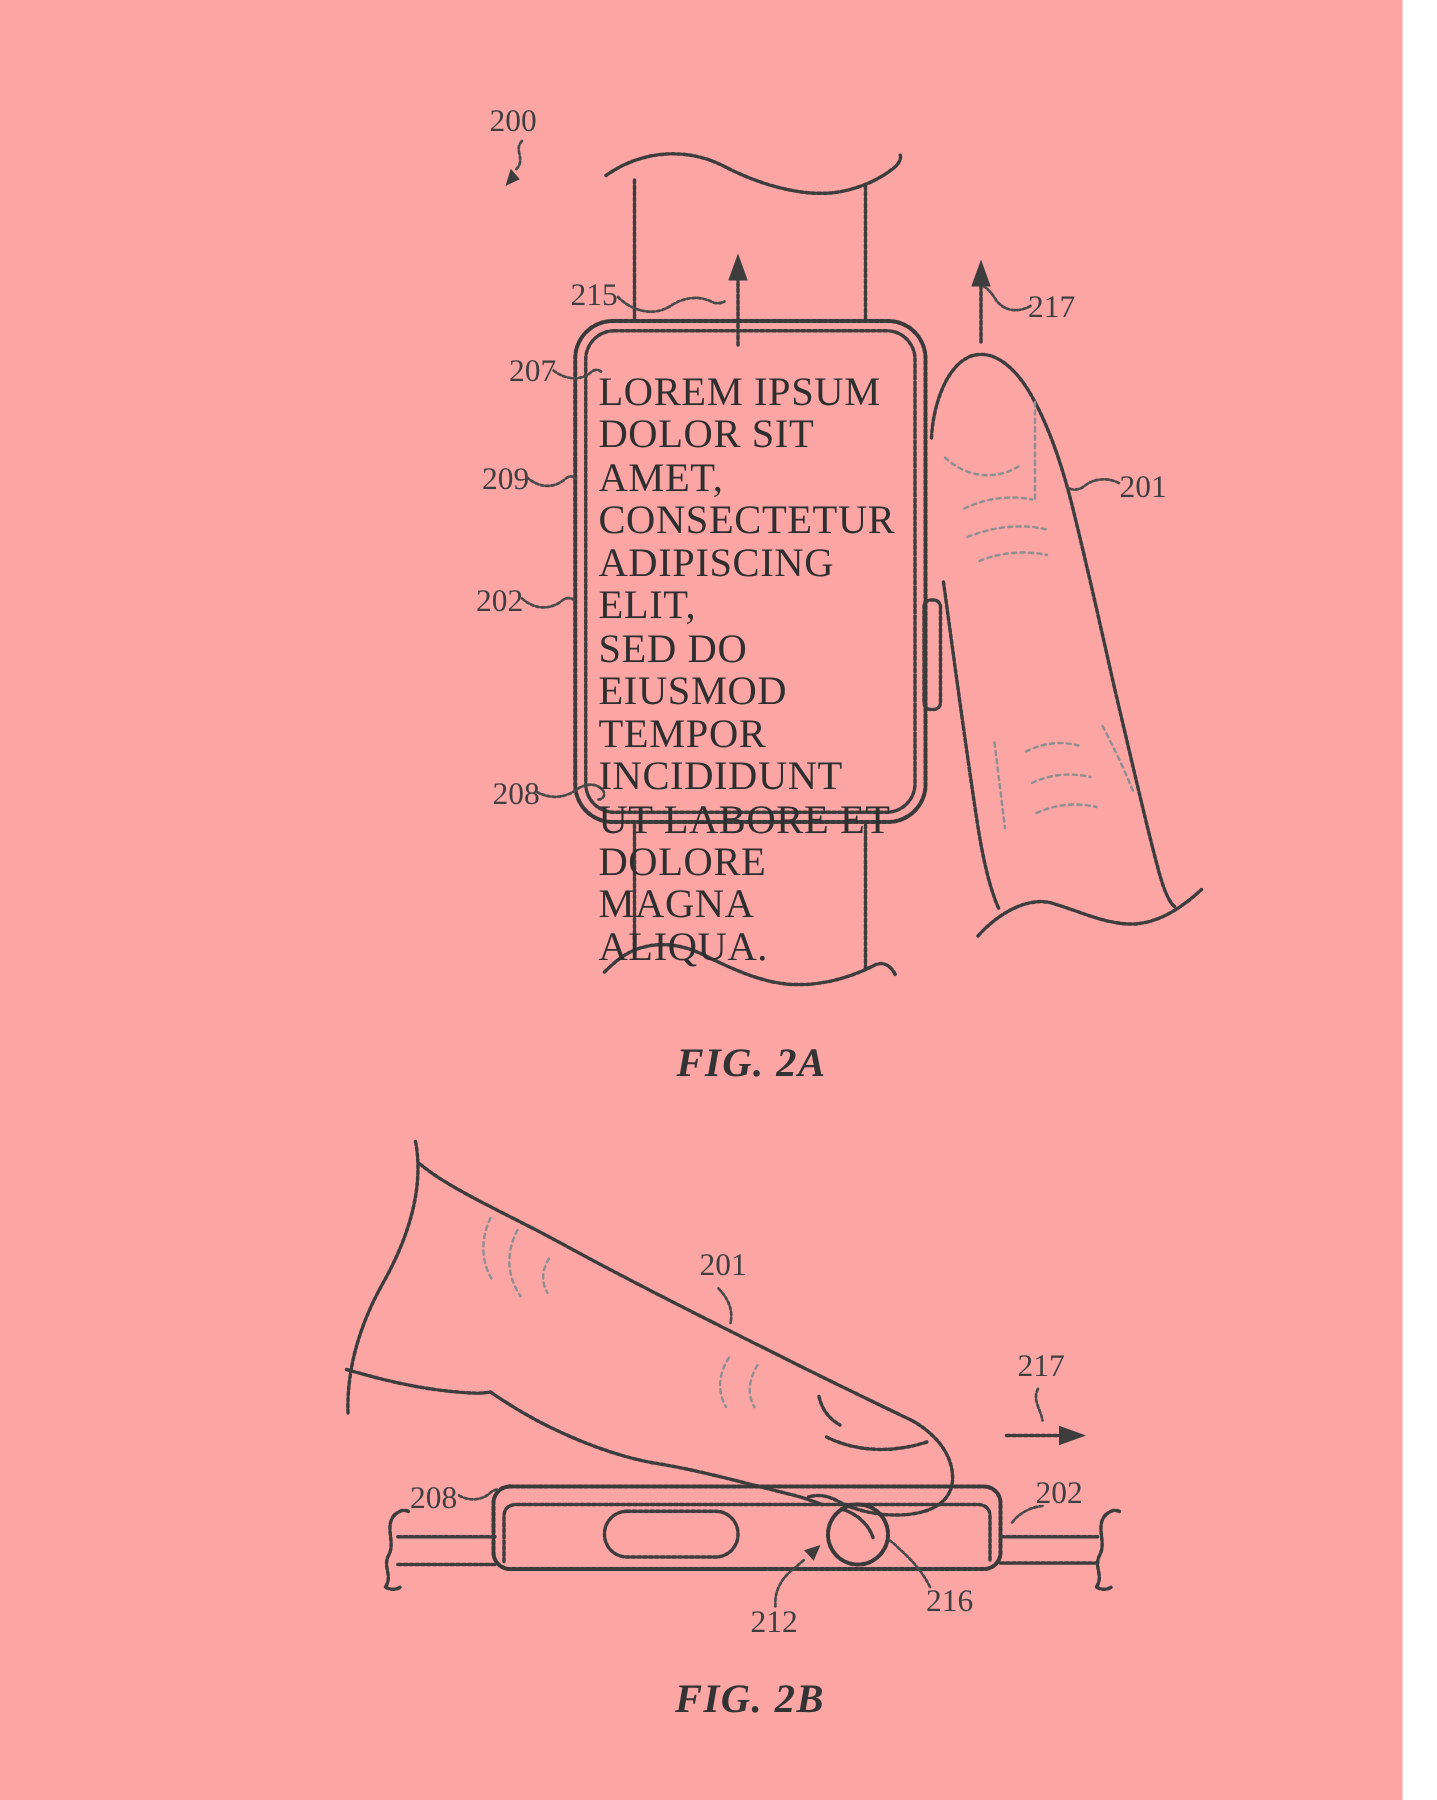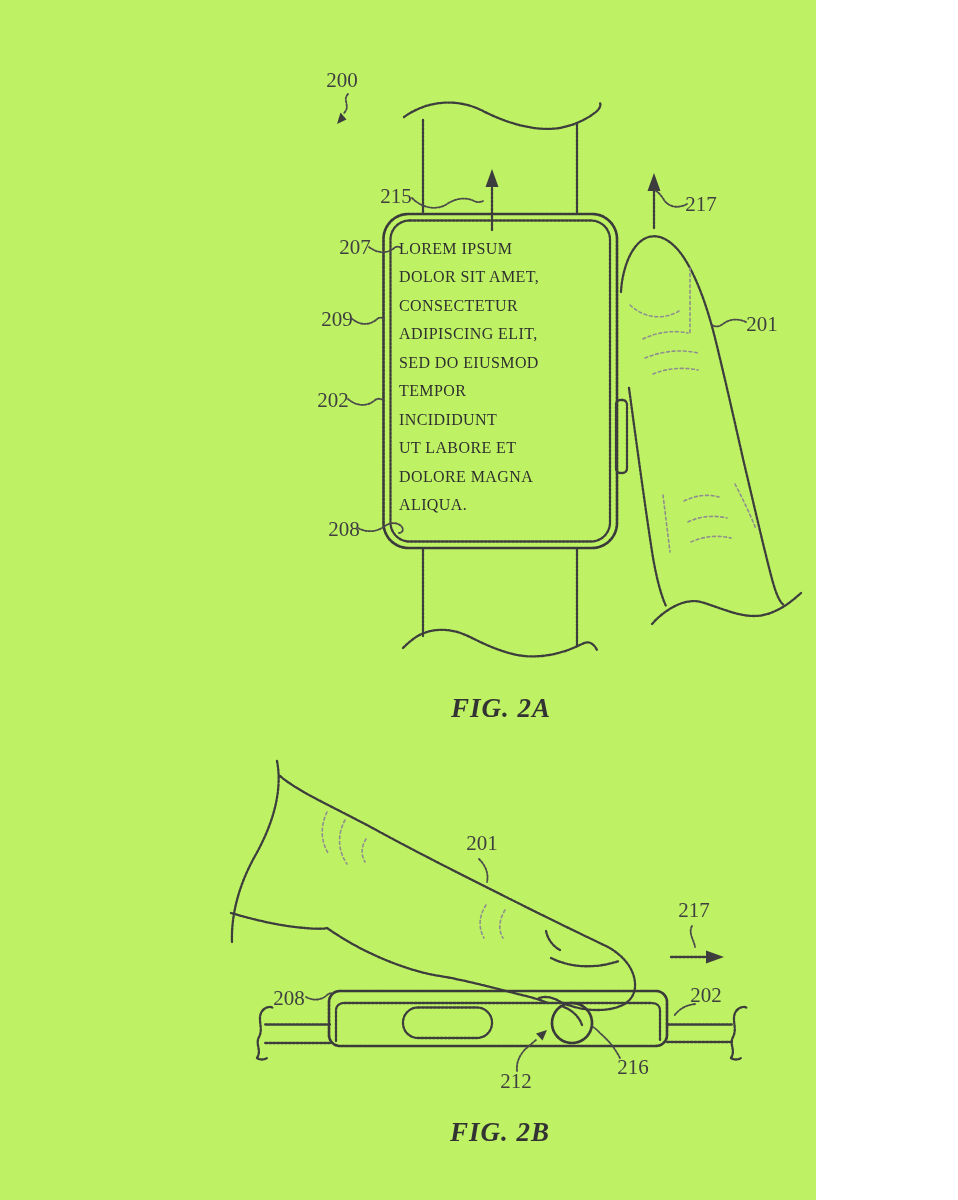--- a/index.html
+++ b/index.html
@@ -1,32 +1,32 @@
 <!DOCTYPE html>
 <html><head>
 <meta charset="utf-8">
 <style>
   html,body{margin:0;padding:0;background:#ffffff;}
-  #page{position:relative;width:816px;height:1200px;background:#bef264;overflow:hidden;
+  #page{position:relative;width:935px;height:1200px;background:#fca5a5;overflow:hidden;
         font-family:"Liberation Serif",serif;}
   #art{position:absolute;left:0;top:0;}
   .ln{fill:none;stroke:#3d3d3d;stroke-width:2.3;stroke-dasharray:2.4 1.5;
       stroke-linecap:round;stroke-linejoin:round;}
   .ln2{fill:none;stroke:#3a3a3a;stroke-width:2.7;stroke-dasharray:2.4 1.4;
        stroke-linecap:round;stroke-linejoin:round;}
   .thin{fill:none;stroke:#4a4a4a;stroke-width:1.8;stroke-dasharray:2.1 1.5;
         stroke-linecap:round;}
   .det{fill:none;stroke:#8f8f8f;stroke-width:1.6;stroke-dasharray:2.8 2.8;
        stroke-linecap:round;}
   .head{fill:#3d3d3d;stroke:none;}
   text.ref{font:21px "Liberation Serif",serif;fill:#3f3f3f;text-anchor:middle;}
   text.cap{font:italic bold 27px "Liberation Serif",serif;fill:#333333;
            text-anchor:middle;letter-spacing:1px;}
-  #screen-text{position:absolute;left:399px;top:235px;width:212px;
-      font-family:"Liberation Serif",serif;font-size:16px;line-height:28.45px;
+  #screen-text{position:absolute;left:399px;top:247px;width:212px;
+      font-family:"Liberation Serif",serif;font-size:27px;line-height:28.45px;
       letter-spacing:0.4px;color:#2f2f2f;white-space:pre-line;}
 </style>
 </head>
 <body>
 
 <div id="page">
 
 <svg id="art" width="958" height="1200" viewBox="0 0 958 1200">
 
   <g>

